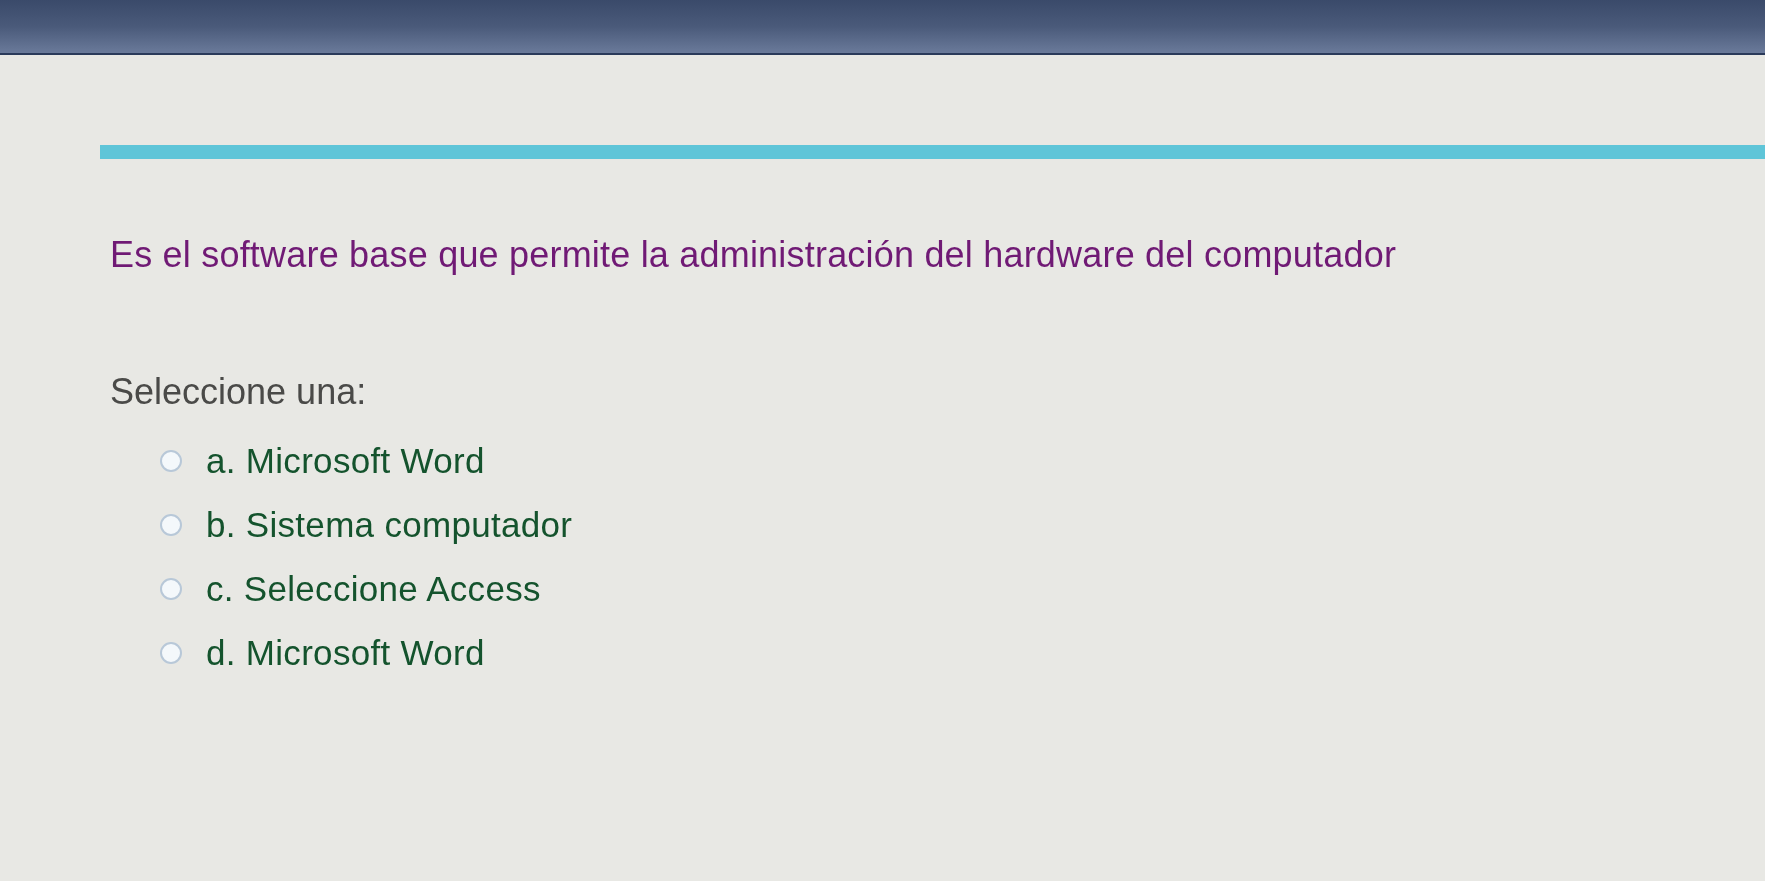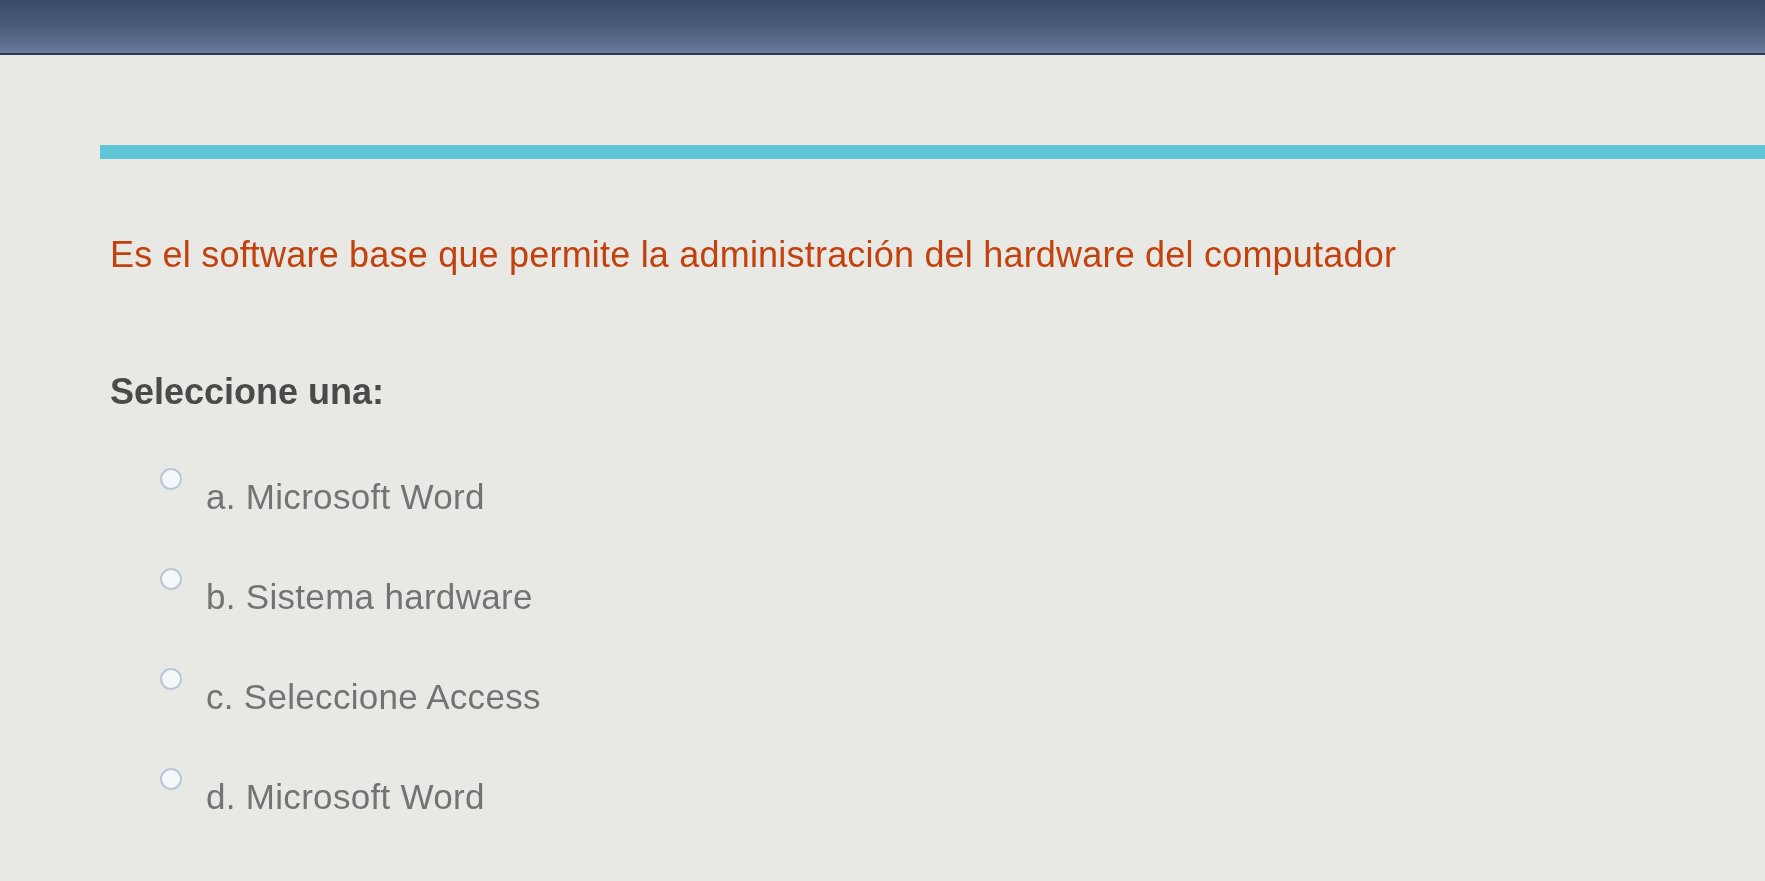--- a/index.html
+++ b/index.html
@@ -27,28 +27,28 @@
       height: 14px;
       background: #5fc5d8;
     }
     .content {
       padding: 70px 110px 0 110px;
       color: #4a4a48;
     }
     .question-text {
       font-size: 36px;
       font-weight: 300;
-      color: #c2410c;
+      color: #701a75;
       line-height: 1.45;
       letter-spacing: 0.2px;
     }
     .prompt-text {
       margin-top: 90px;
       font-size: 36px;
-      font-weight: 700;
+      font-weight: 400;
       color: #4a4a48;
     }
     .options {
       margin-top: 28px;
       padding-left: 50px;
     }
     .option-row {
       display: flex;
       align-items: center;
       gap: 24px;
@@ -58,23 +58,22 @@
       width: 22px;
       height: 22px;
       border: 2px solid #b8c8d8;
       border-radius: 50%;
       background: #f4f8fb;
       flex-shrink: 0;
     }
     .option-label {
       font-size: 35px;
       font-weight: 300;
-      color: #737373;
+      color: #14532d;
       letter-spacing: 0.3px;
-      margin-top: 36px;
     }
   </style>
 </head>
 <body>
 
 <div class="header-bar"></div>
 
 <div class="separator"></div>
 
 <div class="content">
@@ -88,21 +87,21 @@
       <div class="option-label">
         <span>a.</span>
         <span>Microsoft Word</span>
       </div>
     </div>
 
     <div class="option-row">
       <div class="radio"></div>
       <div class="option-label">
         <span>b.</span>
-        <span>Sistema hardware</span>
+        <span>Sistema computador</span>
       </div>
     </div>
 
     <div class="option-row">
       <div class="radio"></div>
       <div class="option-label">
         <span>c.</span>
         <span>Seleccione Access</span>
       </div>
     </div>

